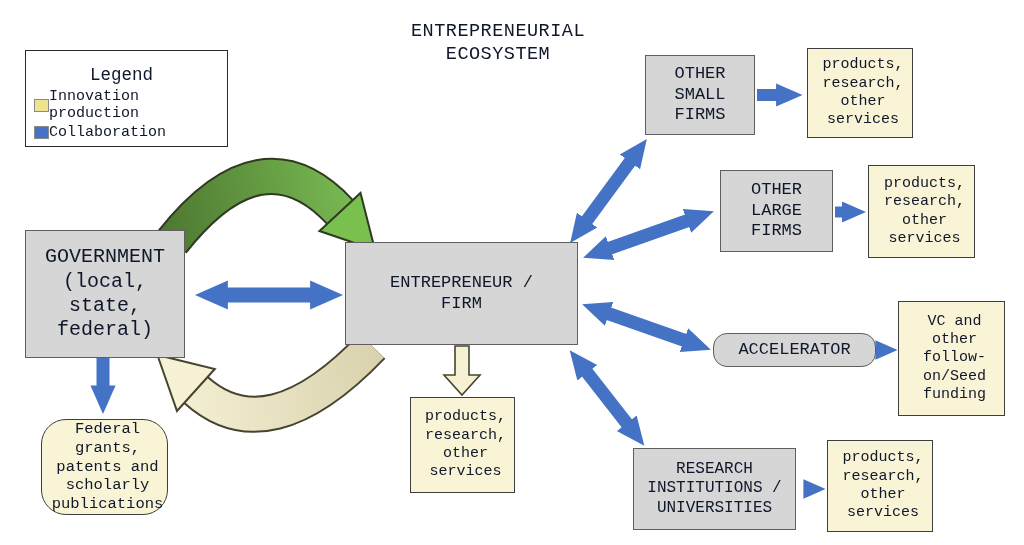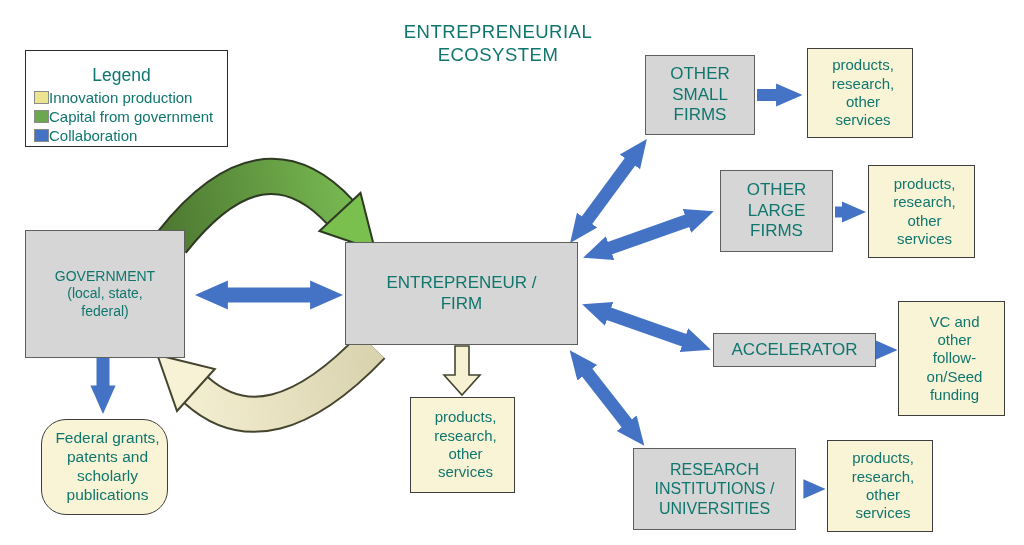--- a/index.html
+++ b/index.html
@@ -1,21 +1,21 @@
 <!DOCTYPE html>
 <html><head>
 <meta charset="utf-8">
 <style>
   html,body{margin:0;padding:0;background:#fff;}
   .canvas{
     position:relative;
     width:1024px;height:545px;
     background:#ffffff;
-    font-family:Liberation Sans, sans-serif;
-    color:#0f766e;
+    font-family:Liberation Mono, monospace;
+    color:#0f172a;
     overflow:hidden;
   }
   .arrows{position:absolute;left:0;top:0;}
   .box{
     position:absolute;
     display:flex;align-items:center;justify-content:center;
     text-align:center;white-space:pre-line;
     line-height:1.22;
     box-sizing:border-box;
   }
@@ -28,21 +28,21 @@
   }
   .legend{
     position:absolute;left:25px;top:50px;width:203px;height:97px;
     background:#ffffff;border:1.3px solid #2a2a2a;box-sizing:border-box;
     padding:13px 0 0 8px;
   }
   .legend-title{text-align:center;font-size:17.5px;margin:1px 18px 3px 0;}
   .legend-row{display:flex;align-items:center;margin:2px 0;}
   .swatch{width:13px;height:11px;border:1px solid #8a8a8a;flex:0 0 auto;}
   .legend-label{font-size:15px;}
-  .fs-l{font-size:14px;}
+  .fs-l{font-size:20px;}
   .fs-m{font-size:17px;}
   .fs-s{font-size:15px;}
   .fs-fed{font-size:15.5px;border-radius:25px;}
 </style>
 </head>
 <body>
 
 <div class="canvas">
 
   <svg class="arrows" width="1024" height="545" viewBox="0 0 1024 545">
@@ -92,45 +92,41 @@
   <div class="title">ENTREPRENEURIAL
 ECOSYSTEM</div>
 
   <div class="legend">
     <div class="legend-title">Legend</div>
     <div class="legend-row">
       <span class="swatch" style="background: rgb(236, 228, 143);"></span>
       <span class="legend-label">Innovation production</span>
     </div>
     <div class="legend-row">
-      <span class="swatch" style="background: rgb(106, 167, 77);"></span>
-      <span class="legend-label">Capital from government</span>
-    </div>
-    <div class="legend-row">
       <span class="swatch" style="background: rgb(68, 114, 196);"></span>
       <span class="legend-label">Collaboration</span>
     </div>
   </div>
 
   <div class="box gray fs-l" style="left:25px;top:230px;width:160px;height:128px;">GOVERNMENT
 (local, state,
 federal)</div>
 
   <div class="box gray fs-m" style="left:345px;top:242px;width:233px;height:103px;">ENTREPRENEUR /
 FIRM</div>
 
   <div class="box gray fs-m" style="left:645px;top:55px;width:110px;height:80px;">OTHER
 SMALL
 FIRMS</div>
 
   <div class="box gray fs-m" style="left:720px;top:170px;width:113px;height:82px;">OTHER
 LARGE
 FIRMS</div>
 
-  <div class="box gray fs-m" style="left:713px;top:333px;width:163px;height:34px;">ACCELERATOR</div>
+  <div class="box gray fs-m" style="left:713px;top:333px;width:163px;height:34px;border-radius:14px;">ACCELERATOR</div>
 
   <div class="box gray" style="left:633px;top:448px;width:163px;height:82px;font-size:16px;">RESEARCH
 INSTITUTIONS /
 UNIVERSITIES</div>
 
   <div class="box yellow fs-s" style="left:807px;top:48px;width:106px;height:90px;">products,
 research,
 other
 services</div>
 

